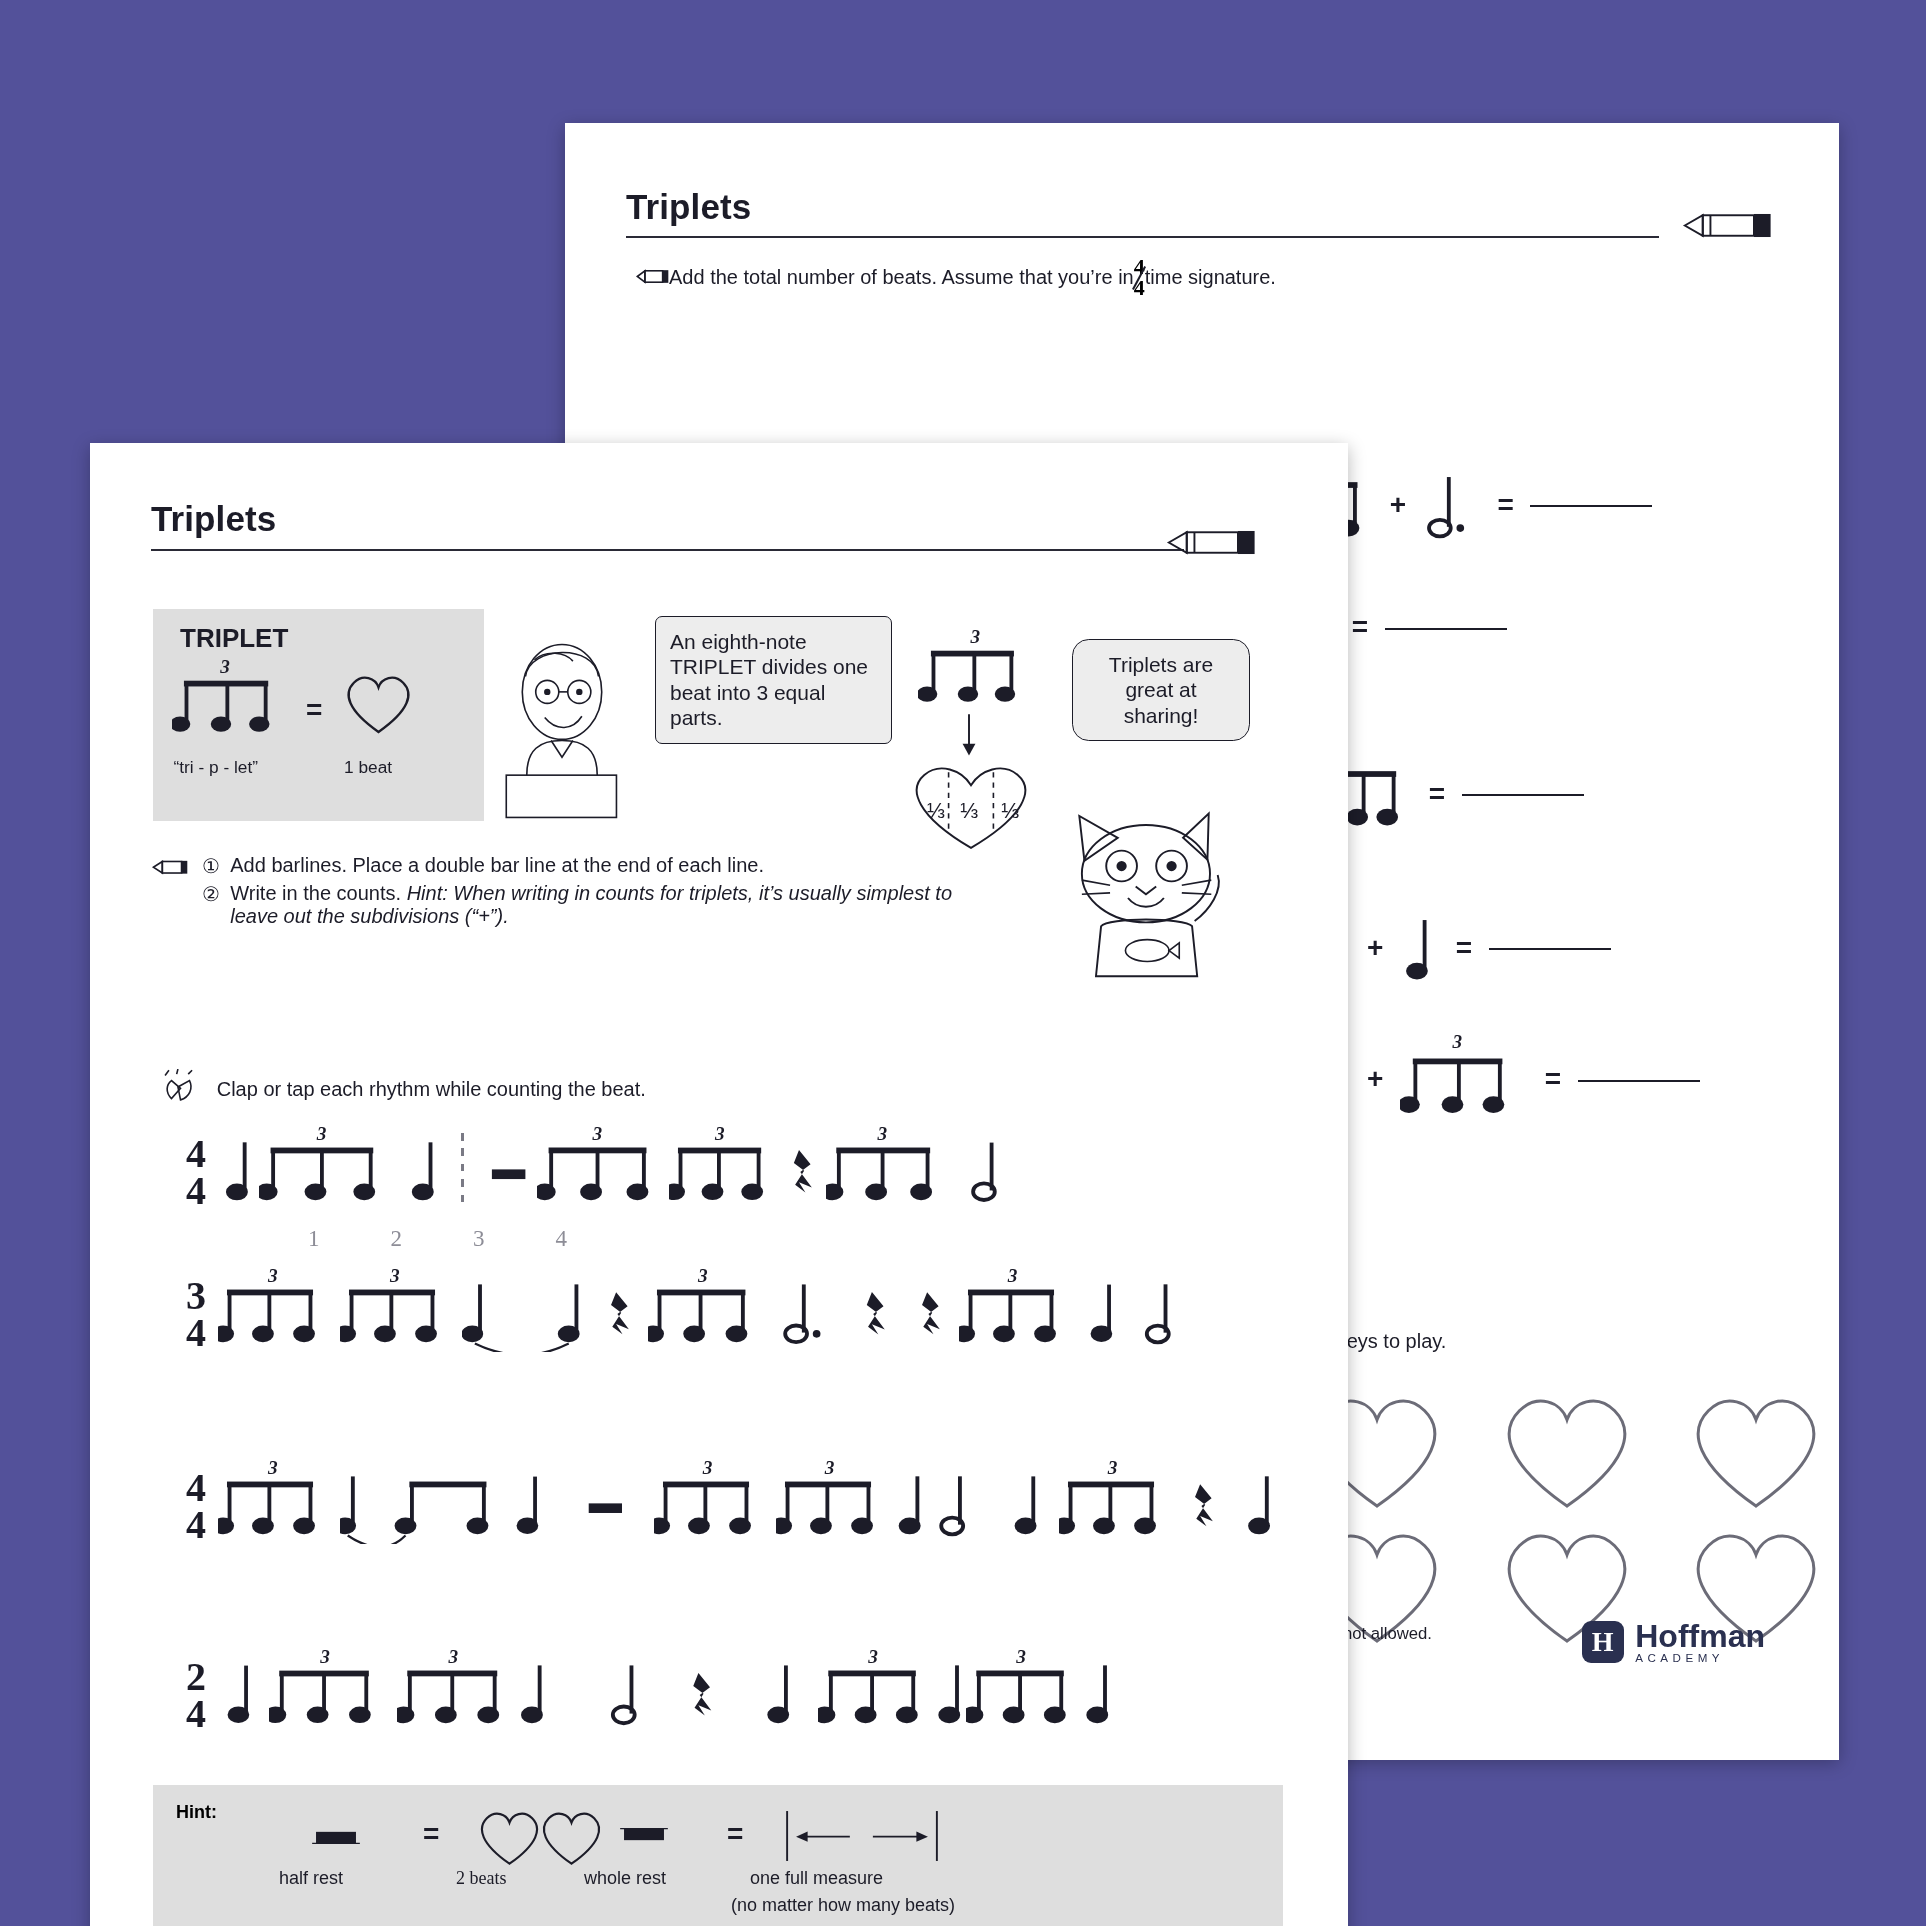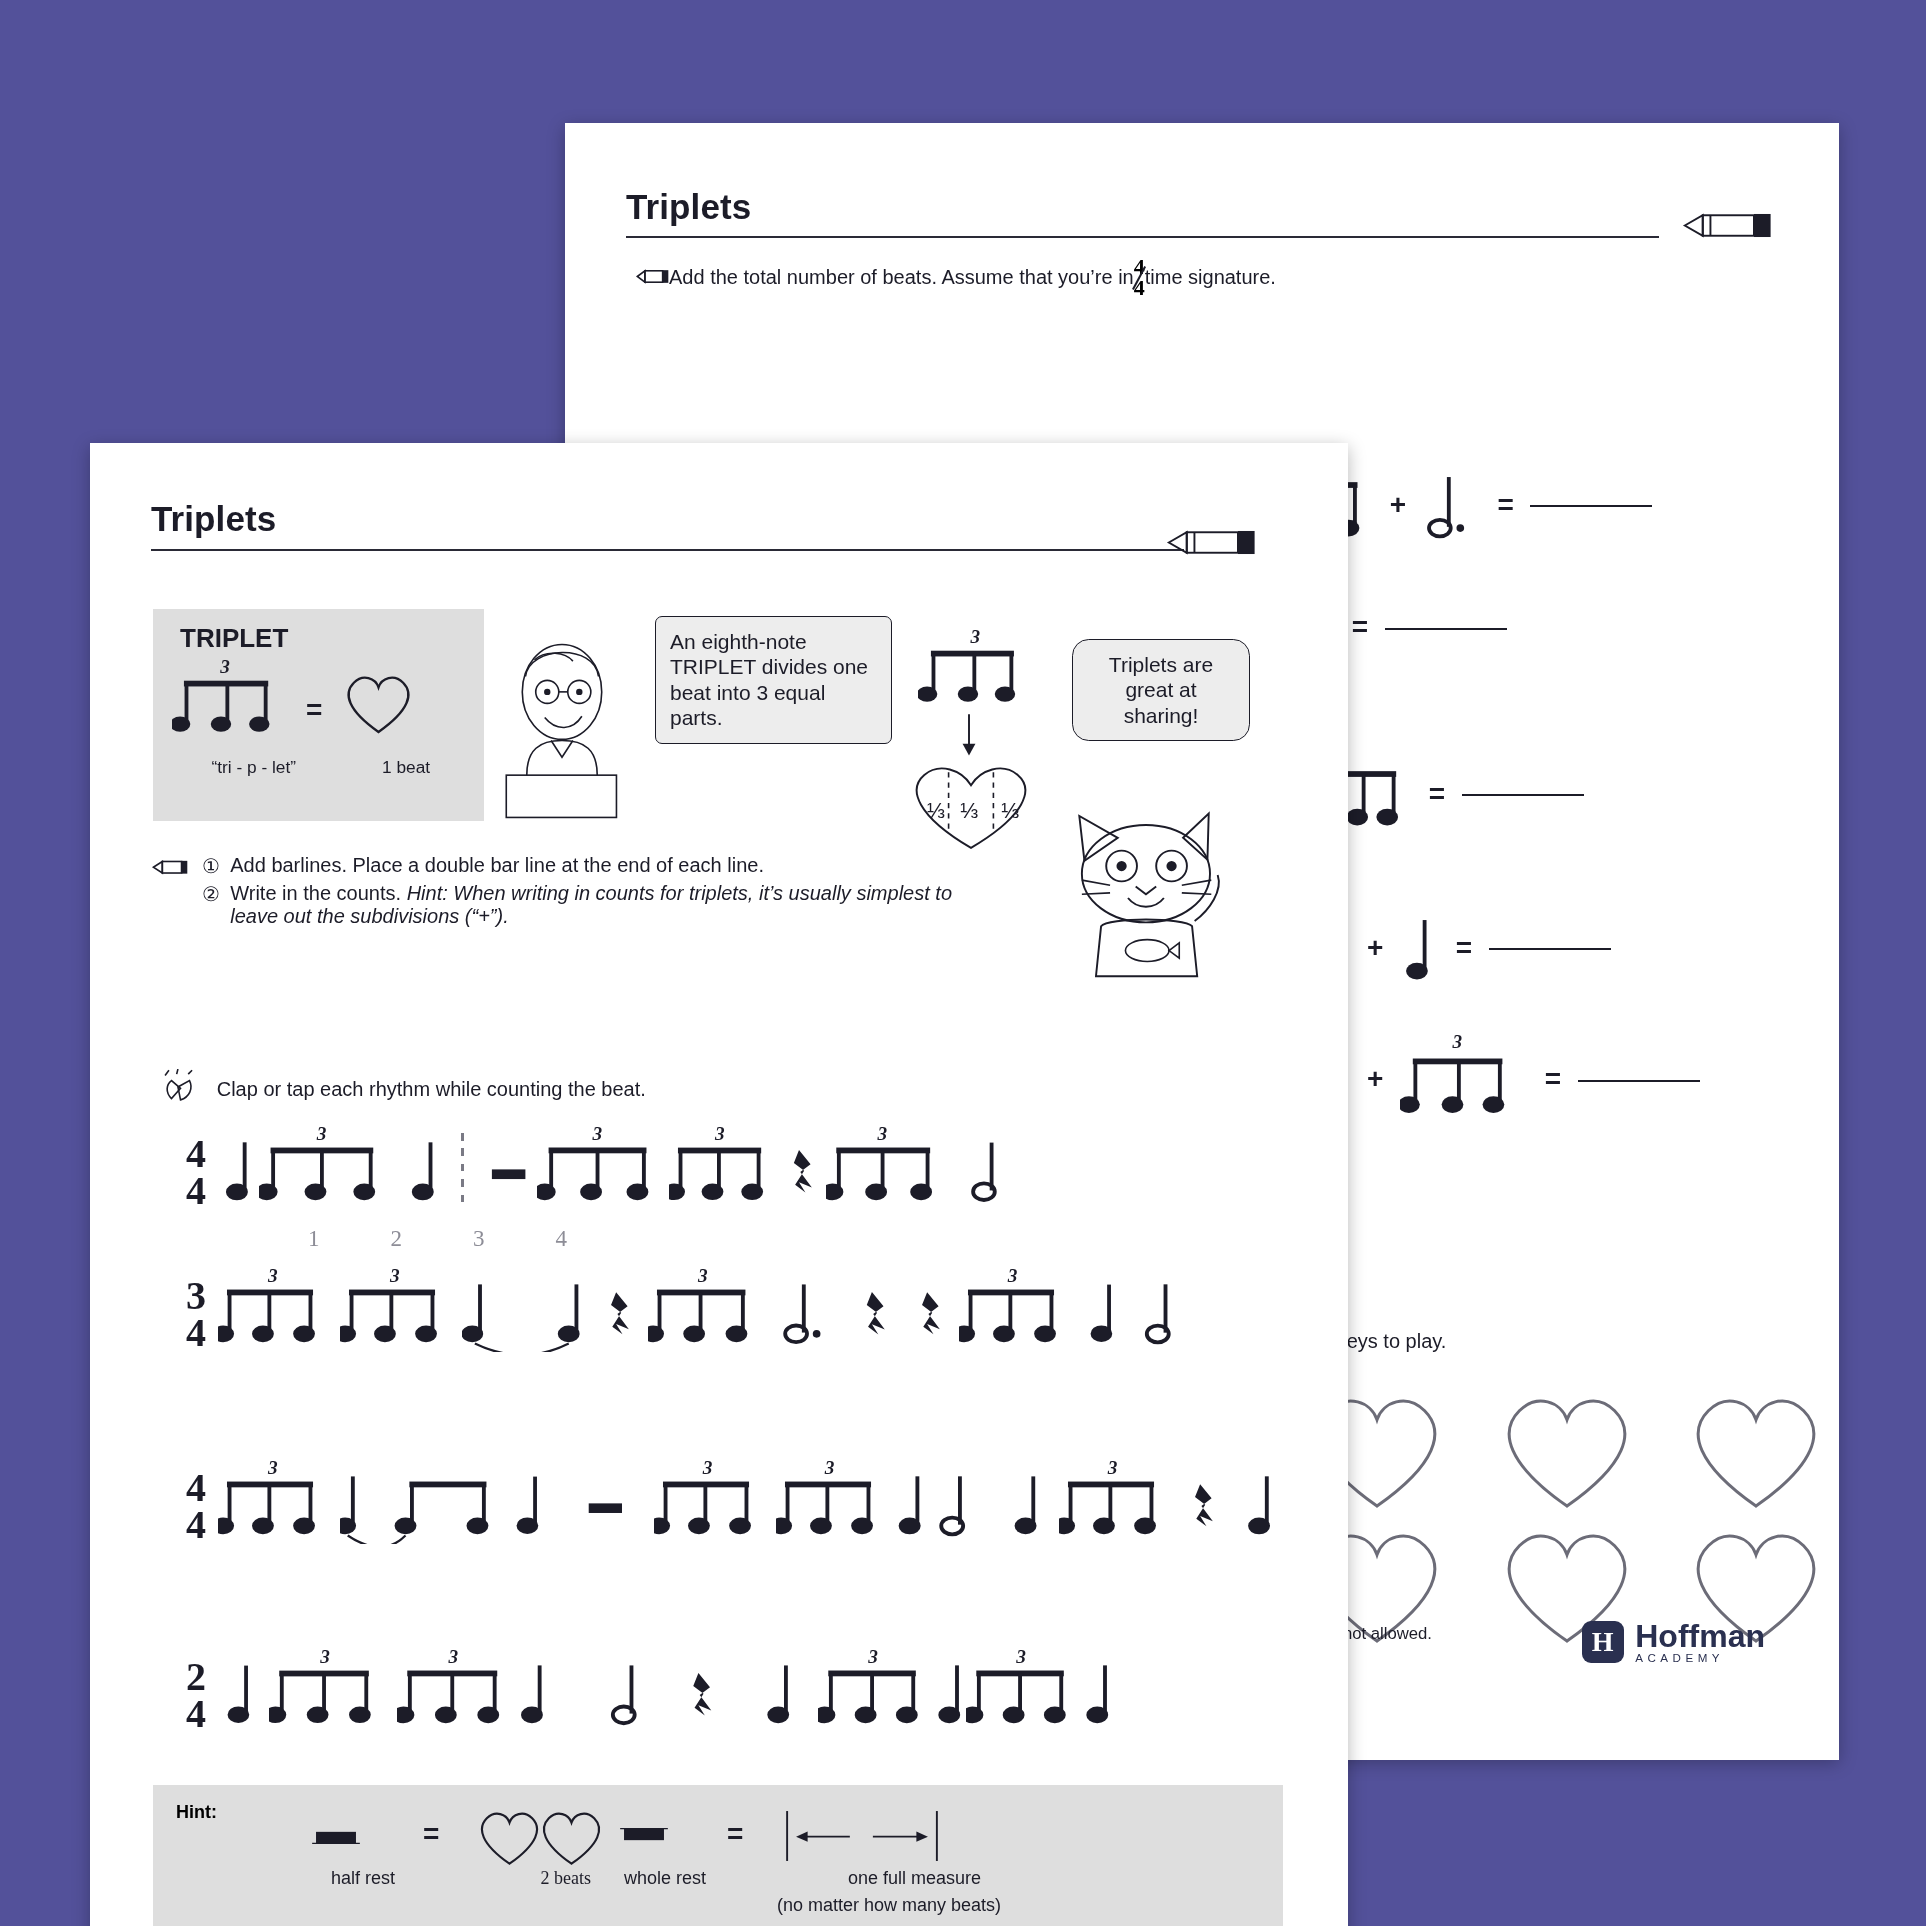--- a/index.html
+++ b/index.html
@@ -79,21 +79,21 @@
   #sheet-front .hdr{position:absolute;left:61px;top:56px;width:1149px;}
   #sheet-front .hdr .title{position:absolute;left:0;top:0;}
   #sheet-front .hdr .rule{position:absolute;left:0;top:50px;width:1033px;}
   #sheet-front .big-pencil{position:absolute;right:39px;top:24.4px;}
 
   .defbox{
     position:absolute;left:63px;top:166px;width:331px;height:212px;
     background:#dedede;
   }
   .defbox .dt{position:absolute;left:27px;top:14px;font-size:26px;font-weight:bold;color:#1c1c28;}
-  .defbox .caption{position:absolute;font-size:17.3px;color:#1c1c28;margin-left:38px;}
+  .defbox .caption{position:absolute;font-size:17.3px;color:#1c1c28;}
 
   .bubble{
     position:absolute;background:#ededed;border:1.9px solid #1c1c28;border-radius:7px;
     padding:11.6px 14px;font-size:21px;line-height:1.22;color:#1c1c28;
   }
   .bubble.round{border-radius:16.7px;}
 
   .steps{position:absolute;left:68px;top:411px;width:802px;}
   .steps .line{display:flex;gap:10.3px;font-size:20px;color:#1c1c28;margin-bottom:3.9px;}
 
@@ -104,21 +104,21 @@
   .bigsig{
     display:flex;flex-direction:column;align-items:center;justify-content:center;
     font-family:"Liberation Serif",serif;font-weight:bold;font-size:40px;line-height:.92;color:#1c1c28;
   }
   .counts{position:absolute;display:flex;font-size:23px;color:#8d8d97;font-family:"Liberation Serif",serif;}
 
   .hintbox{
     position:absolute;left:63px;bottom:26px;width:1130px;height:160px;background:#dedede;
   }
   .hintbox .hlabel{position:absolute;left:23px;top:16.7px;font-size:18px;font-weight:bold;color:#000000;}
-  .hintbox .cap{position:absolute;font-size:18px;color:#1c1c28;text-align:right;}
+  .hintbox .cap{position:absolute;font-size:18px;color:#1c1c28;text-align:left;}
 
   .dashedbar{width:2.6px;height:71px;background:repeating-linear-gradient(#7a7a85 0 7.7px, transparent 7.7px 15.4px);}
 </style>
 </head>
 <body>
 
 <div class="sheet" id="sheet-back">
 
   <div class="hdr">
     <div class="title">Triplets</div>

